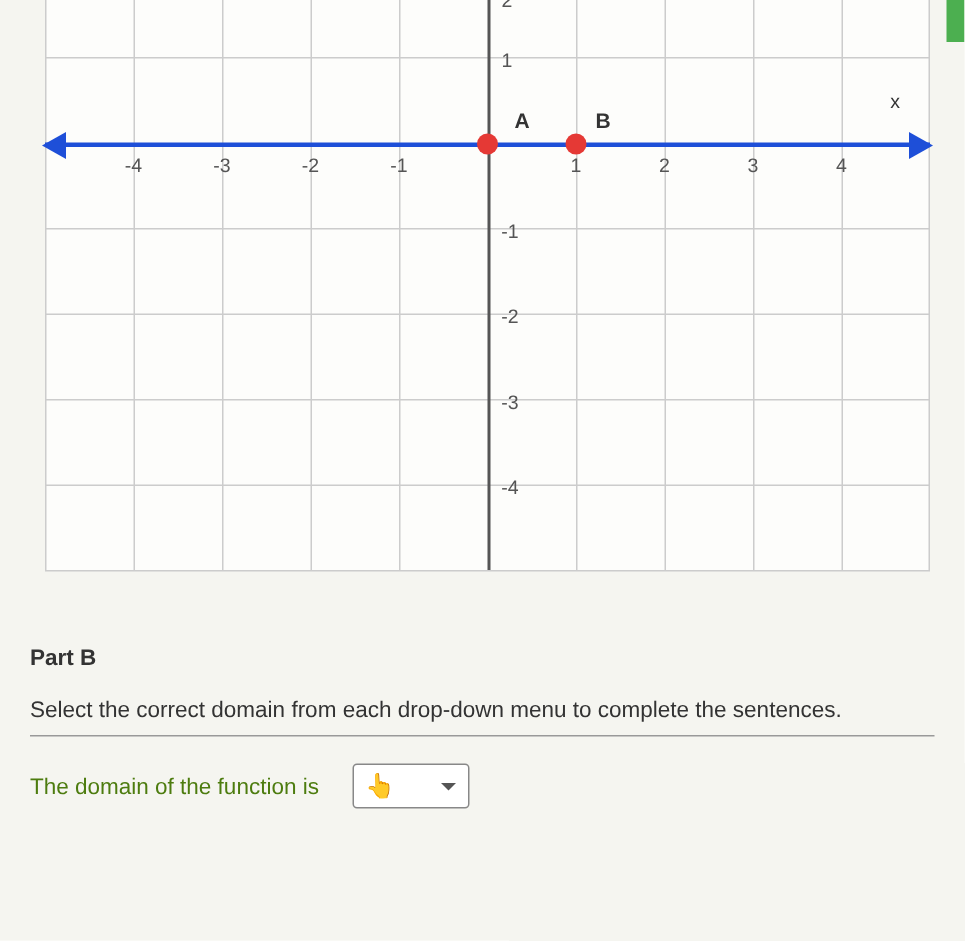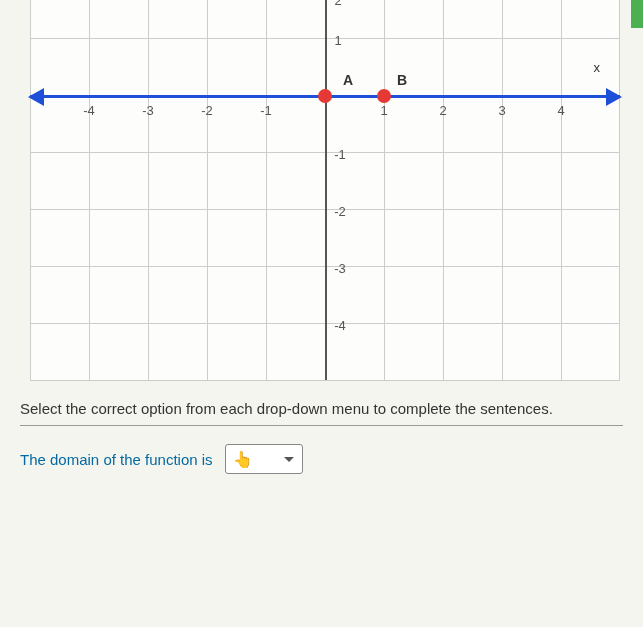--- a/index.html
+++ b/index.html
@@ -102,24 +102,24 @@
       margin-bottom: 8px;
     }
     .divider {
       border: none;
       border-top: 1px solid #999;
       margin-bottom: 18px;
     }
     .sentence {
       display: flex;
       align-items: center;
-      gap: 12px;
+      gap: 22px;
       margin-bottom: 22px;
       font-size: 15px;
-      color: #0369a1;
+      color: #4d7c0f;
     }
     .dropdown {
       display: flex;
       align-items: center;
       justify-content: space-between;
       border: 1px solid #888;
       border-radius: 3px;
       width: 78px;
       height: 30px;
       padding: 0 8px;
@@ -185,21 +185,22 @@
   <div class="tick-label" style="left:308px; top:40px">1</div>
   <div class="tick-label" style="left:310px; top:154px">-1</div>
   <div class="tick-label" style="left:310px; top:211px">-2</div>
   <div class="tick-label" style="left:310px; top:268px">-3</div>
   <div class="tick-label" style="left:310px; top:325px">-4</div>
 
   <div class="axis-label-x" style="right:20px; top:60px">x</div>
 </div>
 
 <div class="content">
-  <div class="instruction">Select the correct option from each drop-down menu to complete the sentences.</div>
+  <div class="part-label">Part B</div>
+  <div class="instruction">Select the correct domain from each drop-down menu to complete the sentences.</div>
   <hr class="divider">
 
   <div class="sentence">
     <span>The domain of the function is</span>
     <div class="dropdown">
       <span class="cursor-icon">👆</span>
       <span class="dropdown-caret"></span>
     </div>
   </div>
 

